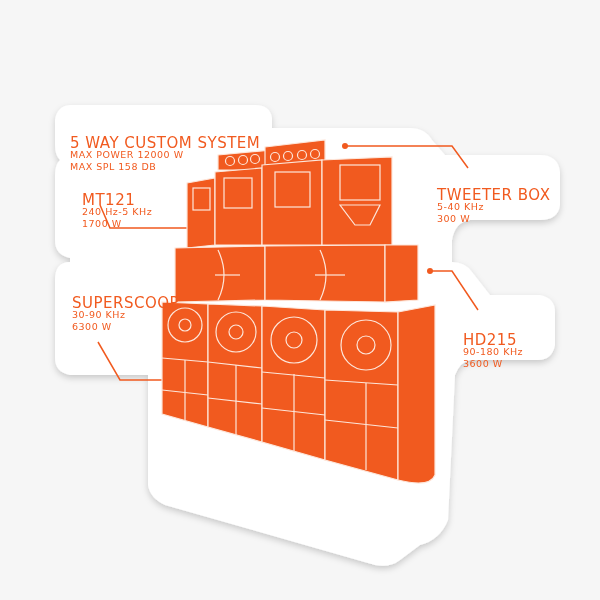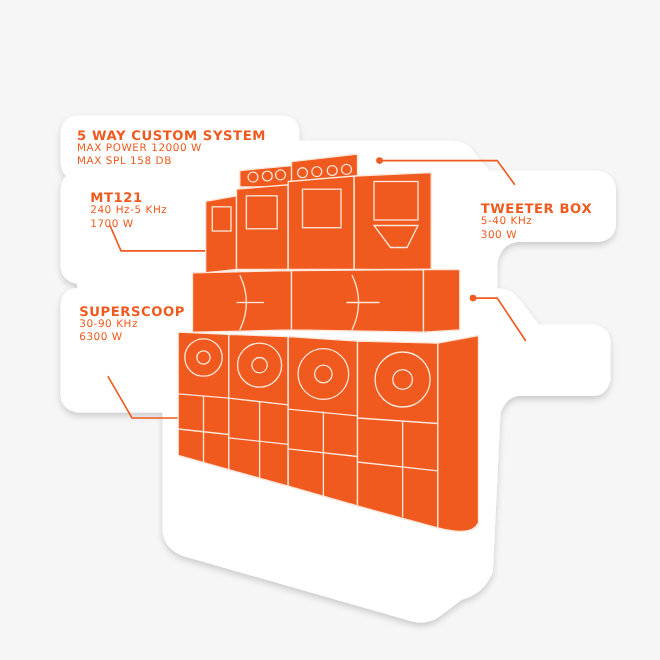--- a/index.html
+++ b/index.html
@@ -1,19 +1,19 @@
 <!DOCTYPE html>
 <html><head>
   <meta charset="utf-8">
   <style>
     html, body { margin:0; padding:0; }
     body { width:600px; height:600px; background:#f6f6f6; position:relative; overflow:hidden; font-family:"DejaVu Sans", sans-serif; }
     .stage { position:absolute; left:0; top:0; width:600px; height:600px; }
     .label { position:absolute; color:#f15a1f; line-height:12px; letter-spacing:0.5px; }
-    .label .t { font-weight:bold; font-size:12px; display:block; }
+    .label .t { font-weight:normal; font-size:15px; display:block;margin-top:20px; }
     .label .s { font-size:9.5px; display:block; }
   </style>
 </head>
 <body>
 
 <div class="stage">
   <svg width="600" height="600" viewBox="0 0 600 600">
     <defs>
       <filter id="sh" x="-10%" y="-10%" width="120%" height="120%">
         <feDropShadow dx="0" dy="3" stdDeviation="3" flood-color="#000" flood-opacity="0.18"></feDropShadow>
@@ -104,23 +104,28 @@
   <div class="label" style="left:70px;top:117px;">
     <span class="t">5 WAY CUSTOM SYSTEM</span>
     <span class="s">MAX POWER 12000 W</span>
     <span class="s">MAX SPL 158 DB</span>
   </div>
   <div class="label" style="left:82px;top:174px;">
     <span class="t">MT121</span>
     <span class="s">240 Hz-5 KHz</span>
     <span class="s">1700 W</span>
   </div>
-  <div class="label" style="left:437px;top:184px;">
+  <div class="label" style="left:437px;top:169px;">
     <span class="t">TWEETER BOX</span>
     <span class="s">5-40 KHz</span>
     <span class="s">300 W</span>
   </div>
   <div class="label" style="left:72px;top:277px;">
     <span class="t">SUPERSCOOP</span>
     <span class="s">30-90 KHz</span>
     <span class="s">6300 W</span>
   </div>
+  <div class="label" style="left:463px;top:314px;">
+    <span class="t">HD215</span>
+    <span class="s">90-180 KHz</span>
+    <span class="s">3600 W</span>
+  </div>
 </div>
 
 </body></html>

